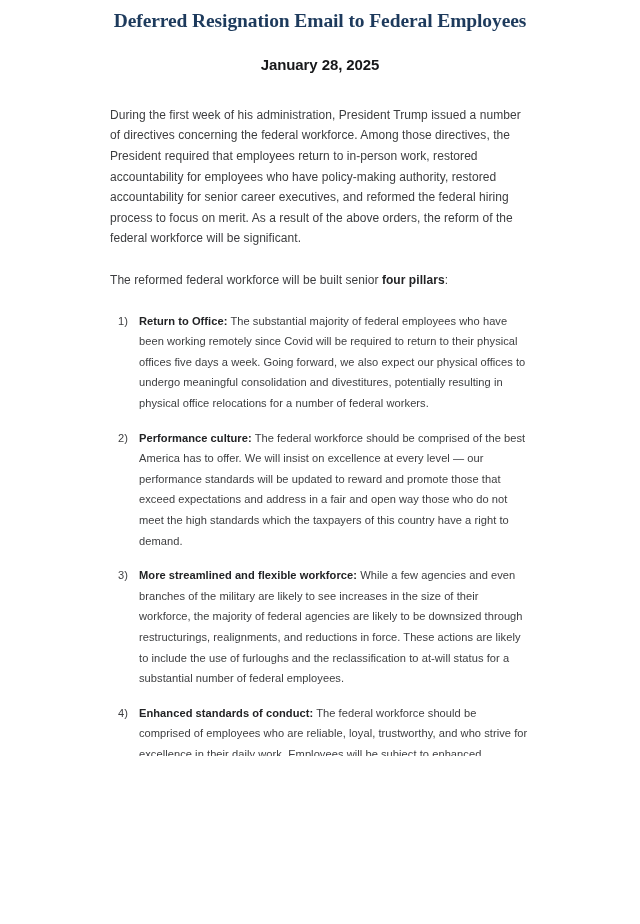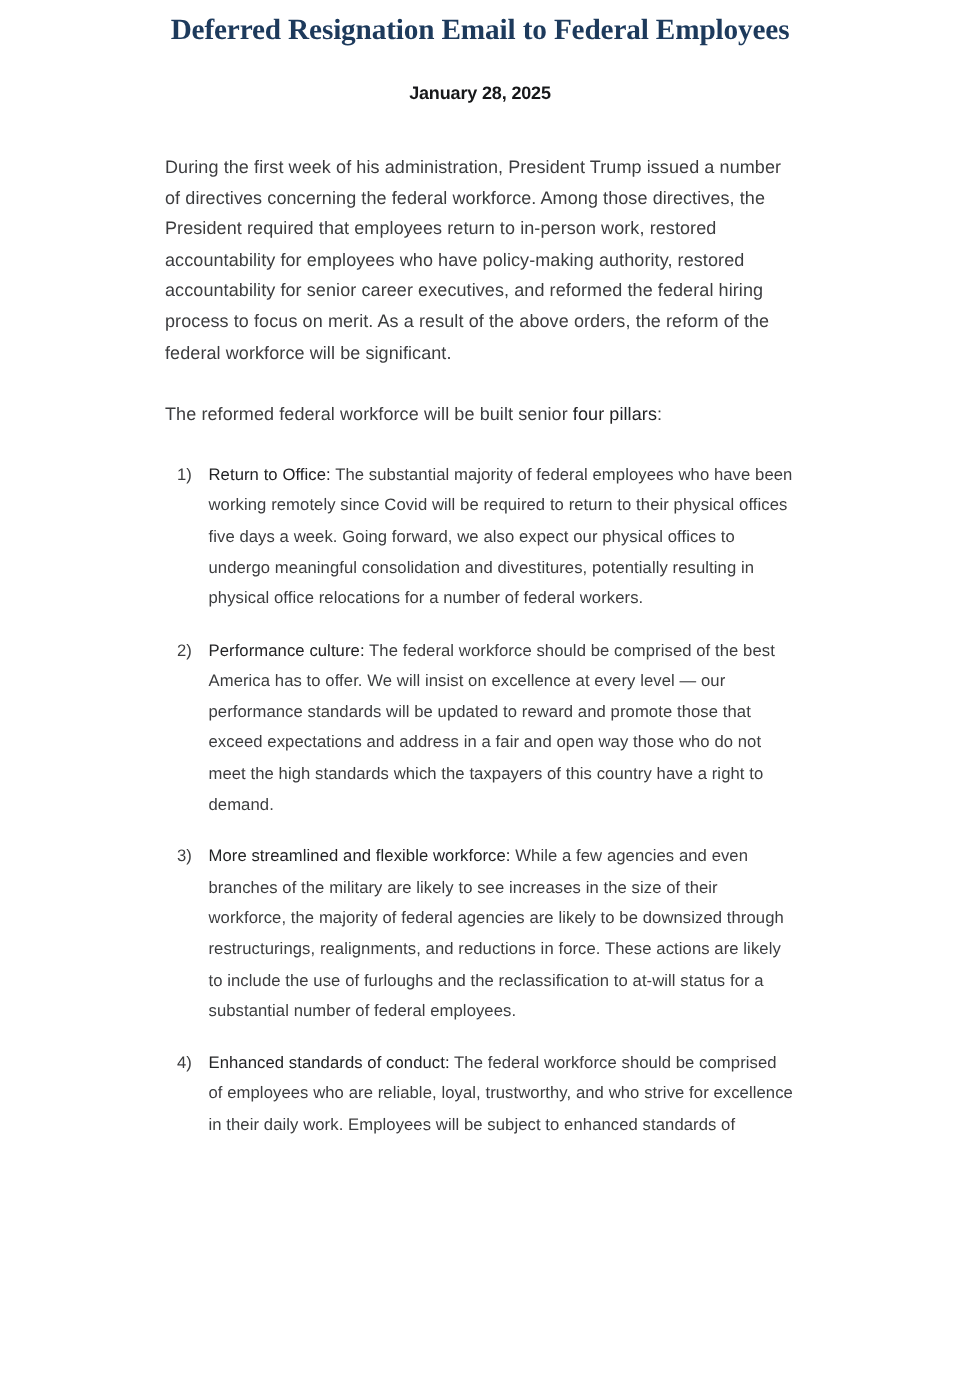--- a/index.html
+++ b/index.html
@@ -41,21 +41,21 @@
     color: #1d3a5c;
     text-align: center;
     margin: 0;
     padding: 0 0 0 0;
     letter-spacing: -0.1px;
   }
 
   .doc-date {
     font-family: "Liberation Sans", sans-serif;
     font-weight: bold;
-    font-size: 12px;
+    font-size: 15px;
     line-height: 1.3;
     color: #17181a;
     text-align: center;
     margin: 22px 0 0 0;
     letter-spacing: -0.1px;
   }
 
   .body-block {
     margin-top: 30px;
   }
@@ -102,26 +102,26 @@
     left: 8px;
     top: 0;
     width: 18px;
     font-size: 11.1px;
     line-height: 20.6px;
     color: #3c3d3f;
     text-align: left;
   }
 
   .lead-label {
-    font-weight: normal;
+    font-weight: bold;
     color: #222325;
   }
 
   strong.inline-bold {
-    font-weight: normal;
+    font-weight: bold;
     color: #222325;
   }
 
   .after-list {
     margin-top: 39px;
   }
 </style>
 </head>
 <body>
 

